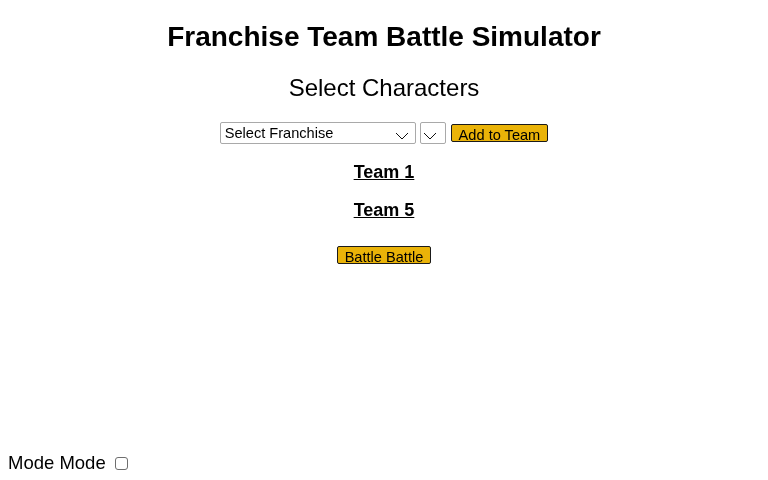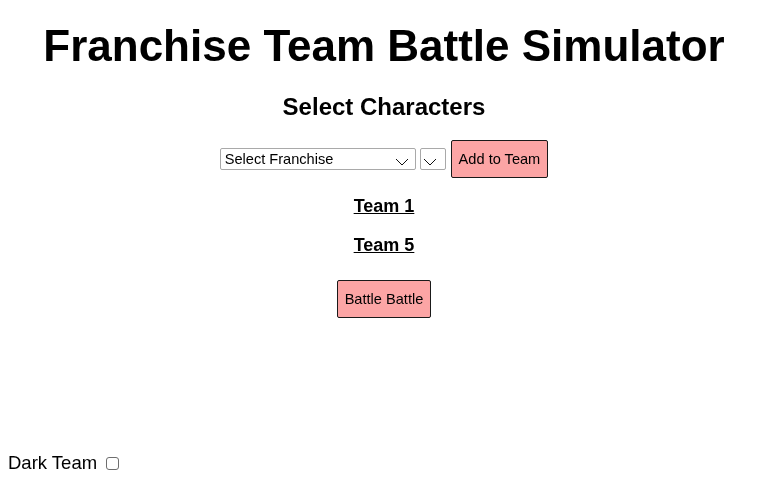--- a/index.html
+++ b/index.html
@@ -14,30 +14,30 @@
     color: #000000;
     font-family: "Liberation Sans", sans-serif;
     font-size: 16px;
     position: relative;
     overflow: hidden;
     -webkit-font-smoothing: antialiased;
   }
 
   
   .page-title {
-    font-size: 44px;
+    font-size: 28px;
     font-weight: bold;
     text-align: center;
     margin: 21px 0 21px 0;
     line-height: 1.15;
     letter-spacing: 0;
   }
   .section-title {
     font-size: 24px;
-    font-weight: bold;
+    font-weight: normal;
     text-align: center;
     margin: 20px 0 20px 0;
     line-height: 1.15;
   }
   .team-title {
     font-size: 18px;
     font-weight: bold;
     text-align: center;
     margin: 18px 0 18px 0;
     line-height: 1.15;
@@ -84,25 +84,25 @@
     padding-left: 2px;
     background-position:
       calc(100% - 15px) 10px,
       calc(100% - 9px) 10px;
   }
 
   button.native-button {
     font-family: "Liberation Sans", sans-serif;
     font-size: 14.6px;
     color: #000;
-    background-color: #fca5a5;
+    background-color: #eab308;
     border: 1px solid #1a1a1a;
     border-radius: 2px;
     padding: 1px 7px;
-    height: 38px;
+    height: 18px;
     line-height: 18px;
     vertical-align: middle;
     box-sizing: border-box;
     cursor: default;
   }
 
   .start-battle-row {
     text-align: center;
     margin-top: 24px;
   }
@@ -181,15 +181,15 @@
   <h3 class="team-title">Team 5</h3>
   <div class="team-list"></div>
 
 </div>
 
 <div class="start-battle-row">
   <button class="native-button">Battle Battle</button>
 </div>
 
 <div class="darkmode-row">
-  <span class="darkmode-label">Dark Team</span>
+  <span class="darkmode-label">Mode Mode</span>
   <input type="checkbox" class="native-checkbox" style="">
 </div>
 
 </body></html>

